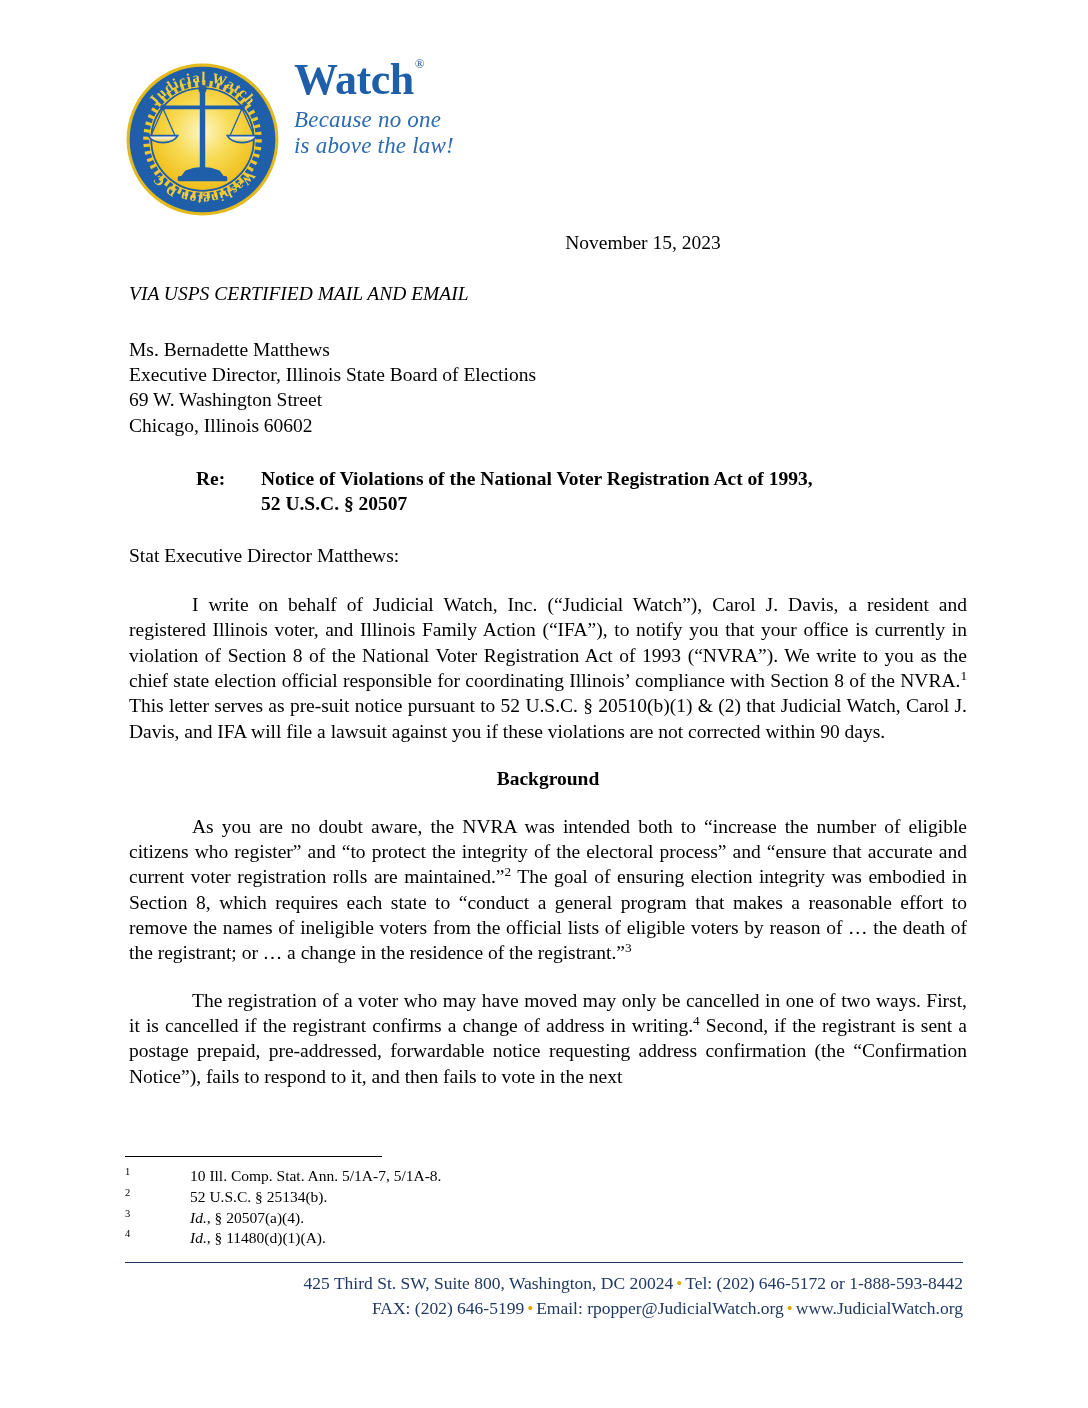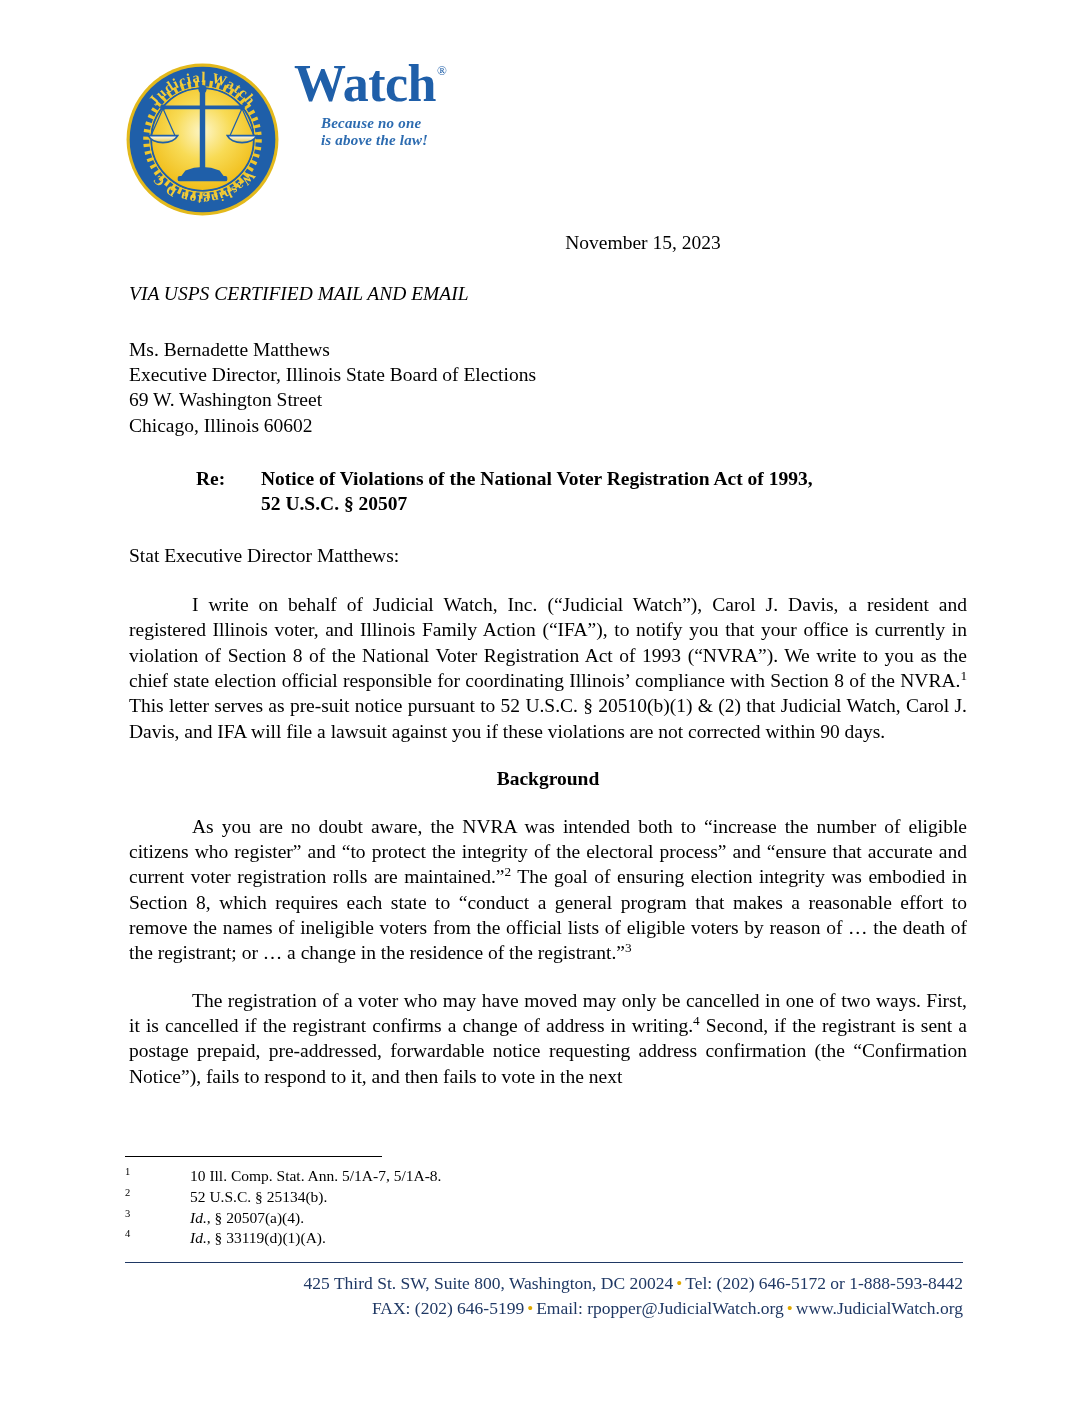--- a/index.html
+++ b/index.html
@@ -44,42 +44,41 @@
     font-family: "Liberation Serif", "DejaVu Serif", serif;
     color: #1F5FA9;
     font-weight: bold;
     letter-spacing: -0.5px;
     line-height: 0.92;
   }
   .wm-judicial {
     font-size: 44px;
   }
   .wm-watch {
-    font-size: 52px;
+    font-size: 44px;
     position: relative;
     display: inline-block;
   }
   .wm-reg {
     font-size: 13px;
     vertical-align: super;
     font-weight: normal;
     position: relative;
     top: -20px;
     left: 1px;
   }
   .tagline {
     margin-top: 7px;
     font-family: "Liberation Serif", "DejaVu Serif", serif;
     font-style: italic;
-    font-weight: bold;
-    font-size: 15px;
+    font-weight: normal;
+    font-size: 23px;
     line-height: 1.12;
     color: #2C6BB0;
     letter-spacing: 0.2px;
-    margin-left: 27px;
   }
 
   
   .content {
     position: absolute;
     left: 129px;
     top: 230px;
     width: 838px;
     font-size: 19.5px;
     line-height: 1.30;
@@ -312,21 +311,21 @@
       <span class="fn-text"><i></i><span>52 U.S.C. § 25134(b).</span></span>
     </div>
 
     <div class="fn-row">
       <span class="fn-num">3</span>
       <span class="fn-text"><i>Id.</i><span>, § 20507(a)(4).</span></span>
     </div>
 
     <div class="fn-row">
       <span class="fn-num">4</span>
-      <span class="fn-text"><i>Id.</i><span>, § 33119(d)(1)(A).</span></span>
+      <span class="fn-text"><i>Id.</i><span>, § 11480(d)(1)(A).</span></span>
     </div>
   </div>
 
   <div class="footer">
     <div class="footer-rule"></div>
 
     <div class="footer-line">
       <span>425 Third St. SW, Suite 800, Washington, DC 20024</span><span class="bullet">•</span><span>Tel: (202) 646-5172 or 1-888-593-8442</span>
     </div>
 

